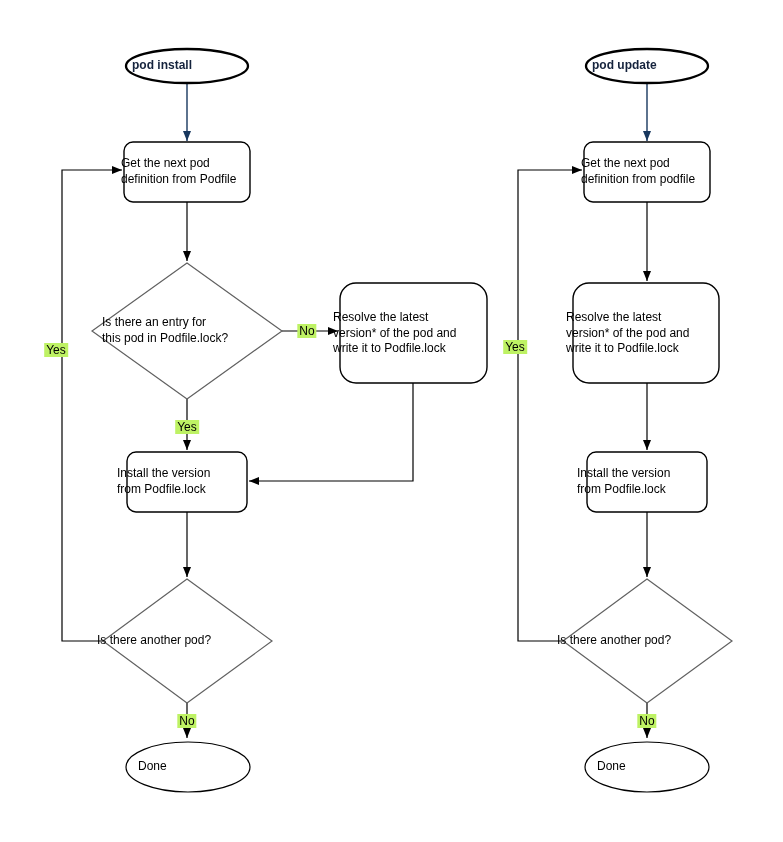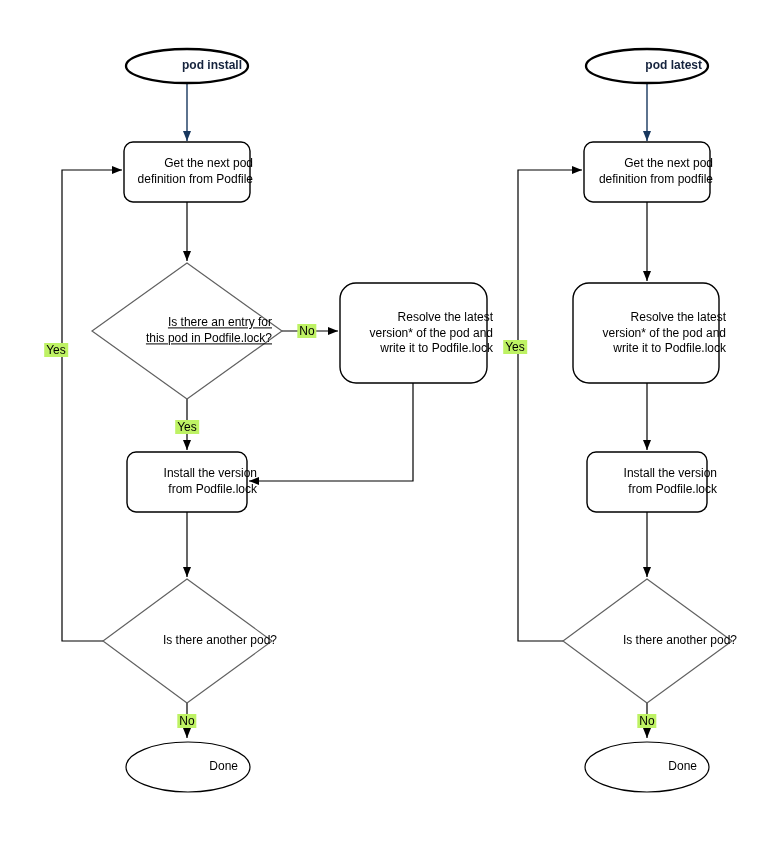--- a/index.html
+++ b/index.html
@@ -16,21 +16,21 @@
     overflow: hidden;
   }
   svg.layer {
     position: absolute;
     left: 0;
     top: 0;
   }
   .node-text {
     position: absolute;
     transform: translate(-50%, -50%);
-    text-align: right;
+    text-align: left;
     white-space: pre-line;
     font-size: 12px;
     line-height: 1.3;
     color: #000000;
   }
   .start-text {
     font-weight: bold;
     color: #15233d;
     font-size: 12px;
   }
@@ -87,36 +87,36 @@
     <rect x="584" y="142" width="126" height="60" rx="9" fill="#ffffff" stroke="#000000" stroke-width="1.4"></rect>
     <rect x="573" y="283" width="146" height="100" rx="16" fill="#ffffff" stroke="#000000" stroke-width="1.4"></rect>
     <rect x="587" y="452" width="120" height="60" rx="9" fill="#ffffff" stroke="#000000" stroke-width="1.4"></rect>
     <path d="M647,579 L732,641 L647,703 L563,641 Z" fill="#ffffff" stroke="#616161" stroke-width="1.2"></path>
     <ellipse cx="647" cy="767" rx="62" ry="25" fill="#ffffff" stroke="#000000" stroke-width="1.2"></ellipse>
   </svg>
 
   <div class="node-text start-text" style="left:187px; top:66px; width:110px;">pod install</div>
   <div class="node-text" style="left:187px; top:172px; width:132px;">Get the next pod
 definition from Podfile</div>
-  <div class="node-text" style="left:187px; top:331px; width:170px;text-decoration:underline;">Is there an entry for
+  <div class="node-text" style="left:187px; top:331px; width:170px;">Is there an entry for
 this pod in Podfile.lock?</div>
   <div class="node-text" style="left:413px; top:333px; width:160px;">Resolve the latest
 version* of the pod and
 write it to Podfile.lock</div>
   <div class="node-text" style="left:187px; top:482px; width:140px;">Install the version
 from Podfile.lock</div>
   <div class="node-text" style="left:187px; top:641px; width:180px;">Is there another pod?</div>
   <div class="node-text" style="left:188px; top:767px; width:100px;">Done</div>
 
   <div class="edge-label" style="left:307px; top:331px;">No</div>
   <div class="edge-label" style="left:187px; top:427px;">Yes</div>
   <div class="edge-label" style="left:56px; top:350px;">Yes</div>
   <div class="edge-label" style="left:187px; top:721px;">No</div>
 
-  <div class="node-text start-text" style="left:647px; top:66px; width:110px;">pod latest</div>
+  <div class="node-text start-text" style="left:647px; top:66px; width:110px;">pod update</div>
   <div class="node-text" style="left:647px; top:172px; width:132px;">Get the next pod
 definition from podfile</div>
   <div class="node-text" style="left:646px; top:333px; width:160px;">Resolve the latest
 version* of the pod and
 write it to Podfile.lock</div>
   <div class="node-text" style="left:647px; top:482px; width:140px;">Install the version
 from Podfile.lock</div>
   <div class="node-text" style="left:647px; top:641px; width:180px;">Is there another pod?</div>
   <div class="node-text" style="left:647px; top:767px; width:100px;">Done</div>
 

